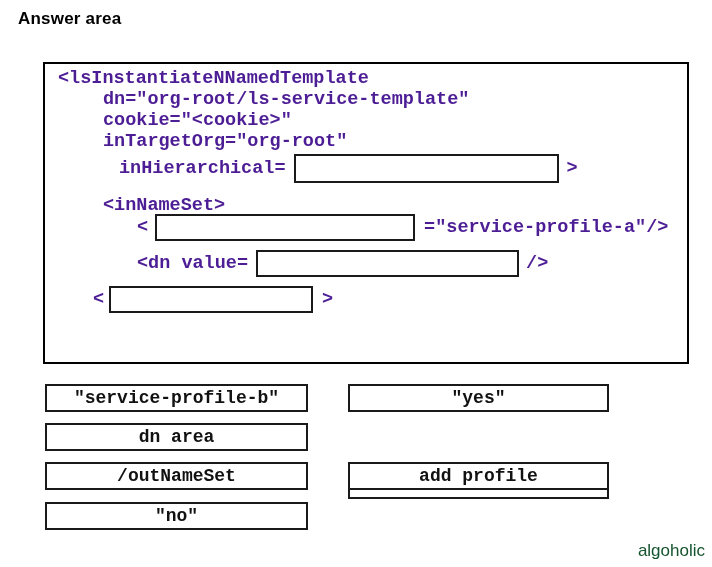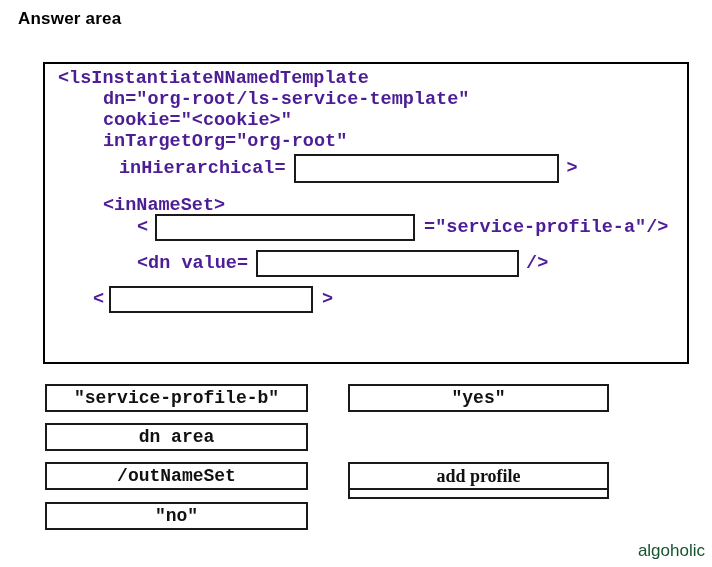--- a/index.html
+++ b/index.html
@@ -132,17 +132,17 @@
   <div class="option" style="left:45px; top:423px; width:263px; height:28px;">dn area</div>
 
   <div class="option" style="left:45px; top:462px; width:263px; height:28px;">/outNameSet</div>
 
   <div class="option" style="left:45px; top:502px; width:263px; height:28px;">"no"</div>
 
   <div class="option" style="left:348px; top:384px; width:261px; height:28px;">"yes"</div>
 
   <div class="option" style="left:348px; top:423px; width:261px; height:28px;margin-top:48px;">/outNameSet</div>
 
-  <div class="option" style="left:348px; top:462px; width:261px; height:28px;font-family:Liberation Serif, serif;">add profile</div>
+  <div class="option" style="left:348px; top:462px; width:261px; height:28px;">add profile</div>
 
   <a class="watermark">algoholic</a>
 
 </div>
 
 </body></html>

